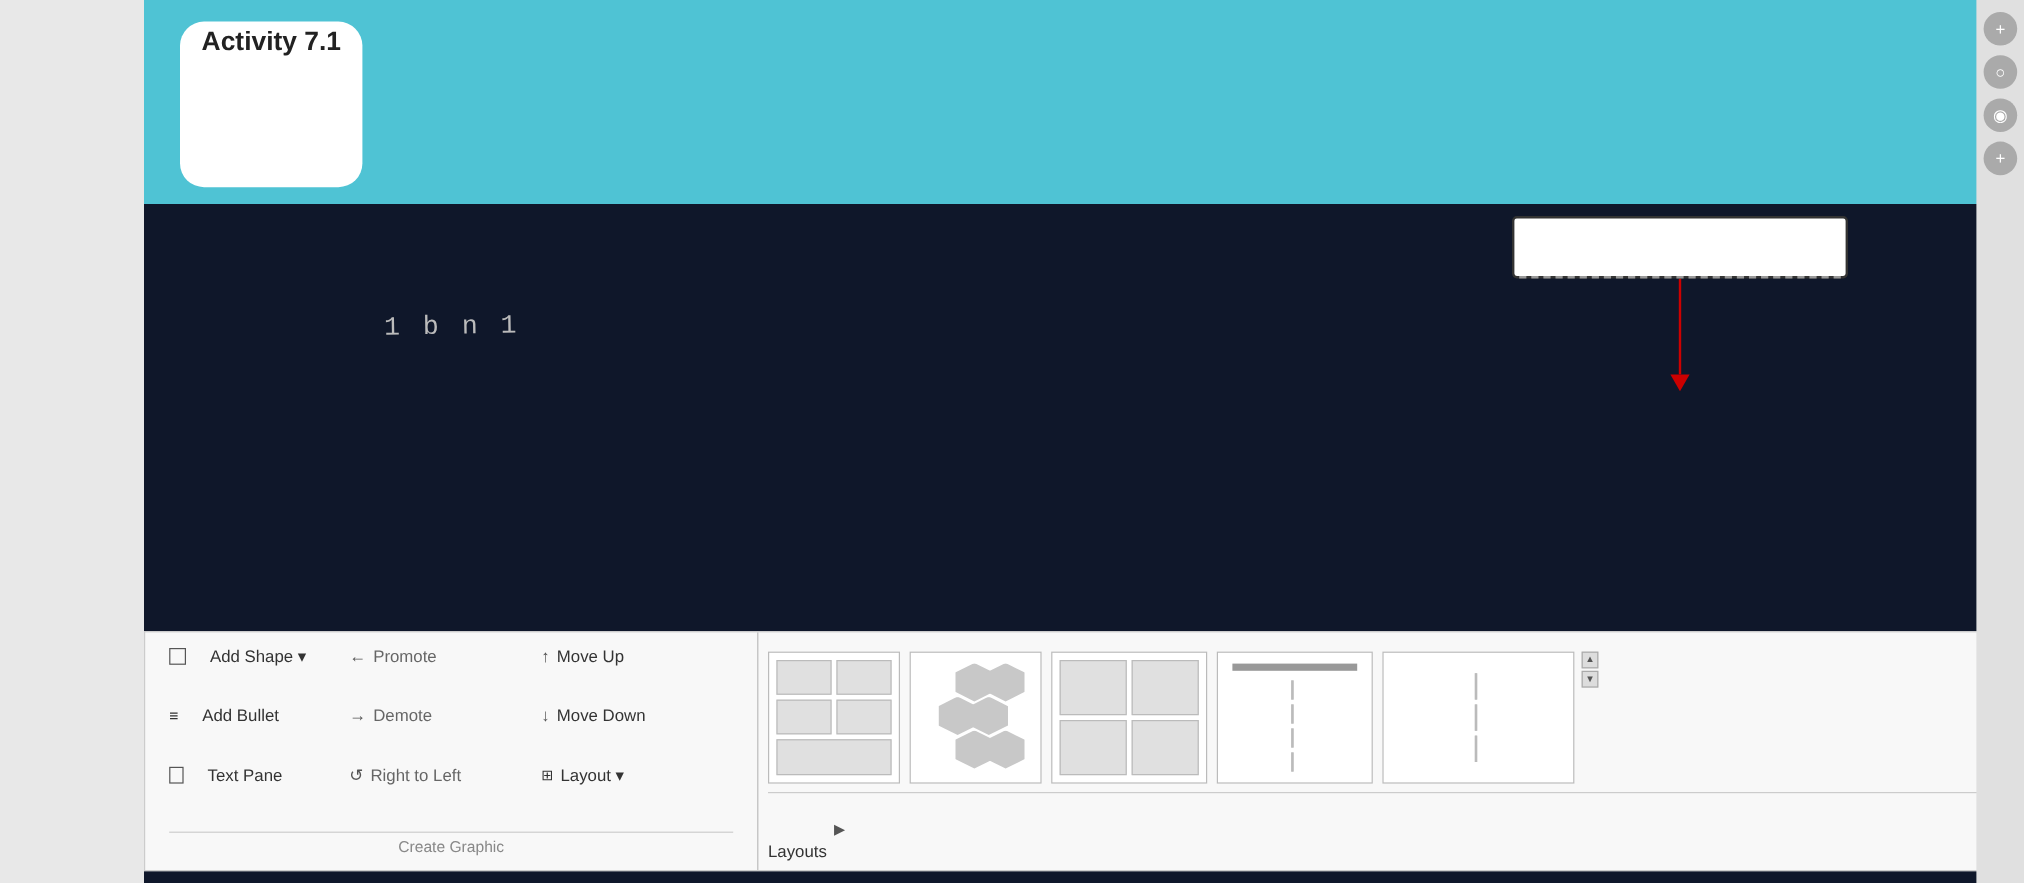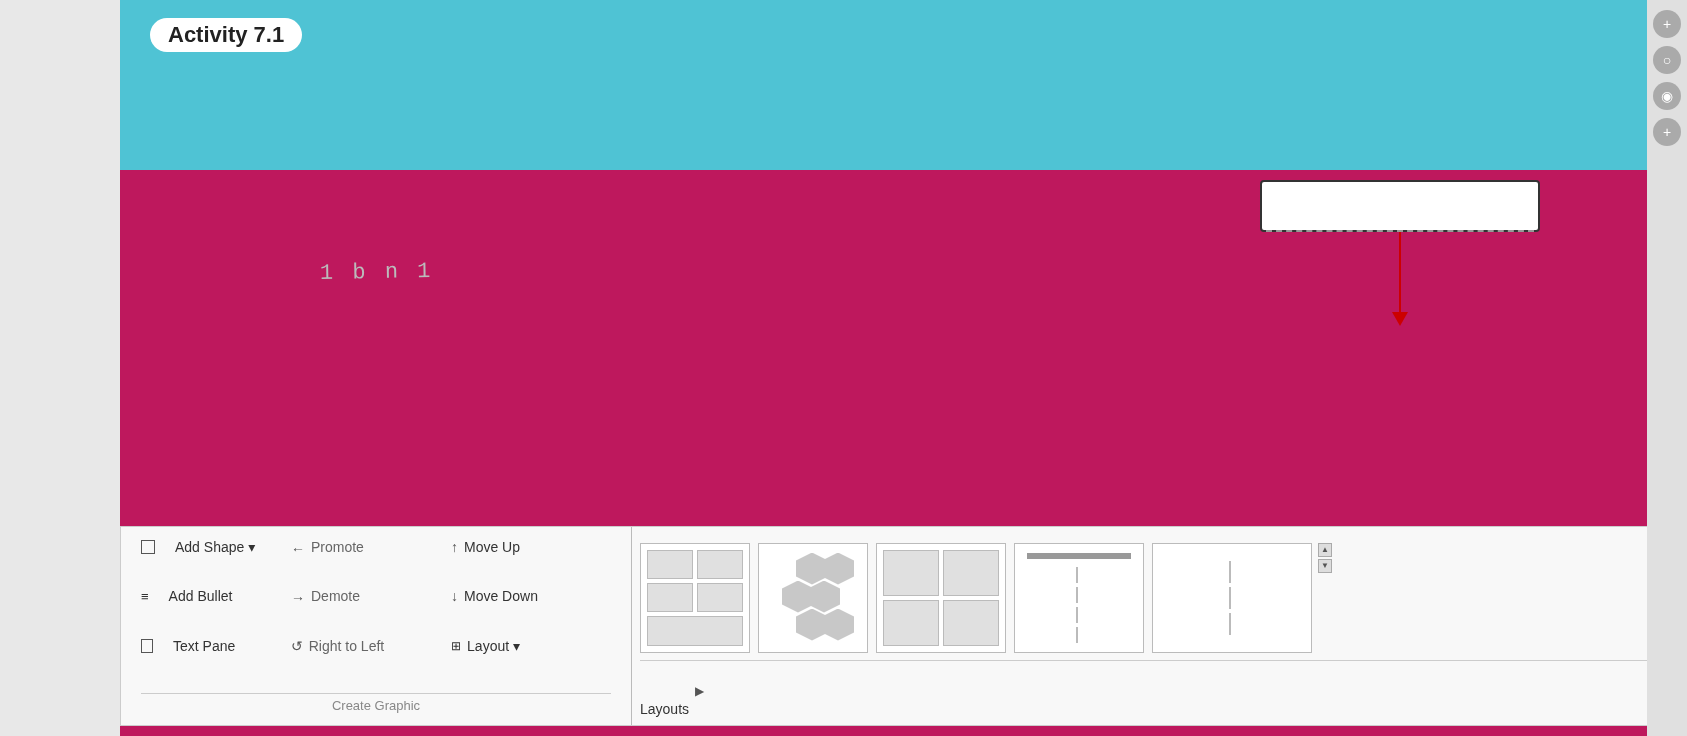--- a/index.html
+++ b/index.html
@@ -21,21 +21,21 @@
       background: #f5f5f5;
     }
 
     
     .header-band {
       background: #4fc3d4;
       width: 100%;
       height: 170px;
       position: relative;
       display: flex;
-      flex-direction: column;
+      flex-direction: row;
       justify-content: flex-start;
       padding: 18px 30px 0 30px;
     }
 
     .activity-badge {
       display: inline-block;
       background: white;
       border-radius: 20px;
       padding: 4px 18px;
       font-size: 22px;
@@ -49,21 +49,21 @@
       background: #f0f0f0;
       border: 1px solid #ccc;
       padding: 14px 20px;
       font-size: 26px;
       color: #222;
       width: 95%;
     }
 
     
     .main-content {
-      background: #be185d;
+      background: #0f172a;
       padding: 20px 30px;
       position: relative;
       height: calc(736px - 170px);
     }
 
     
     .answer-area {
       position: absolute;
       top: 10px;
       right: 120px;

